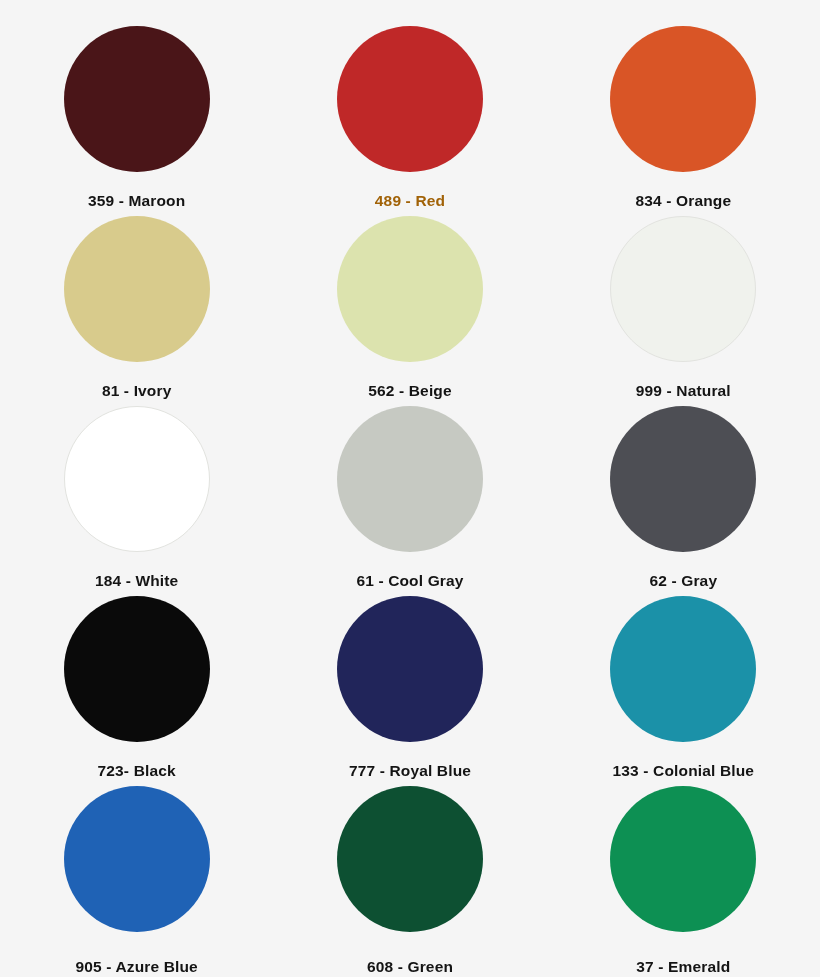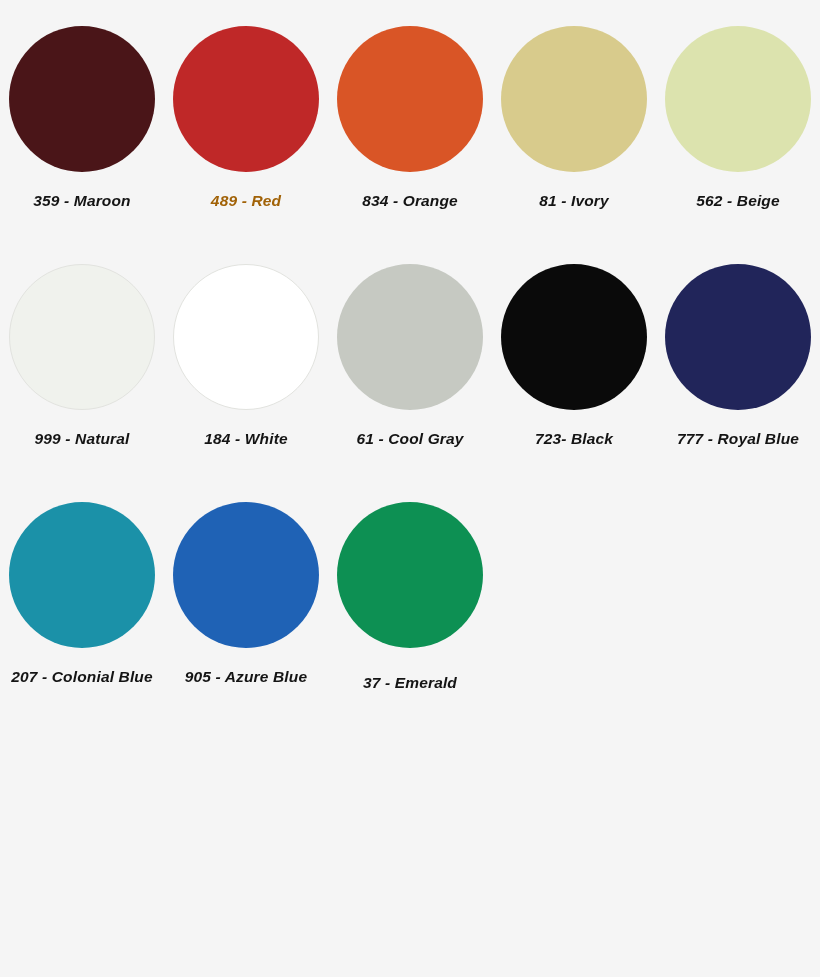--- a/index.html
+++ b/index.html
@@ -13,23 +13,22 @@
     font-family: "Liberation Sans", sans-serif;
     overflow: hidden;
   }
 
   .palette {
     width: 820px;
     height: 977px;
     box-sizing: border-box;
     padding: 26px 0 0 0;
     display: grid;
-    grid-template-columns: repeat(5, 1fr);
+    grid-template-columns: repeat(3, 1fr);
     grid-template-rows: repeat(4, 1fr);
-    font-style: italic;
   }
 
   .swatch-cell {
     display: flex;
     flex-direction: column;
     align-items: center;
     justify-content: flex-start;
   }
 
   .chip {
@@ -90,32 +89,40 @@
     </div>
     <div class="swatch-cell">
       <div class="chip outlined" style="background: rgb(255, 255, 255); border-color: rgb(226, 227, 223);"></div>
       <div class="chip-label" style="color: rgb(20, 20, 20);">184 - White</div>
     </div>
     <div class="swatch-cell">
       <div class="chip" style="background: rgb(198, 201, 194);"></div>
       <div class="chip-label" style="color: rgb(20, 20, 20);">61 - Cool Gray</div>
     </div>
     <div class="swatch-cell">
+      <div class="chip" style="background: rgb(77, 78, 84);"></div>
+      <div class="chip-label" style="color: rgb(20, 20, 20);">62 - Gray</div>
+    </div>
+    <div class="swatch-cell">
       <div class="chip" style="background: rgb(10, 10, 10);"></div>
       <div class="chip-label" style="color: rgb(20, 20, 20);">723- Black</div>
     </div>
     <div class="swatch-cell">
       <div class="chip" style="background: rgb(33, 37, 90);"></div>
       <div class="chip-label" style="color: rgb(20, 20, 20);">777 - Royal Blue</div>
     </div>
     <div class="swatch-cell">
       <div class="chip" style="background: rgb(27, 145, 168);"></div>
-      <div class="chip-label" style="color: rgb(20, 20, 20);">207 - Colonial Blue</div>
+      <div class="chip-label" style="color: rgb(20, 20, 20);">133 - Colonial Blue</div>
     </div>
     <div class="swatch-cell">
       <div class="chip" style="background: rgb(31, 98, 181);"></div>
       <div class="chip-label" style="color: rgb(20, 20, 20);">905 - Azure Blue</div>
+    </div>
+    <div class="swatch-cell">
+      <div class="chip" style="background: rgb(13, 80, 50);"></div>
+      <div class="chip-label" style="color: rgb(20, 20, 20);">608 - Green</div>
     </div>
     <div class="swatch-cell">
       <div class="chip" style="background: rgb(13, 144, 83);"></div>
       <div class="chip-label" style="color: rgb(20, 20, 20);">37 - Emerald</div>
     </div>
   </div>
 
 </body></html>

